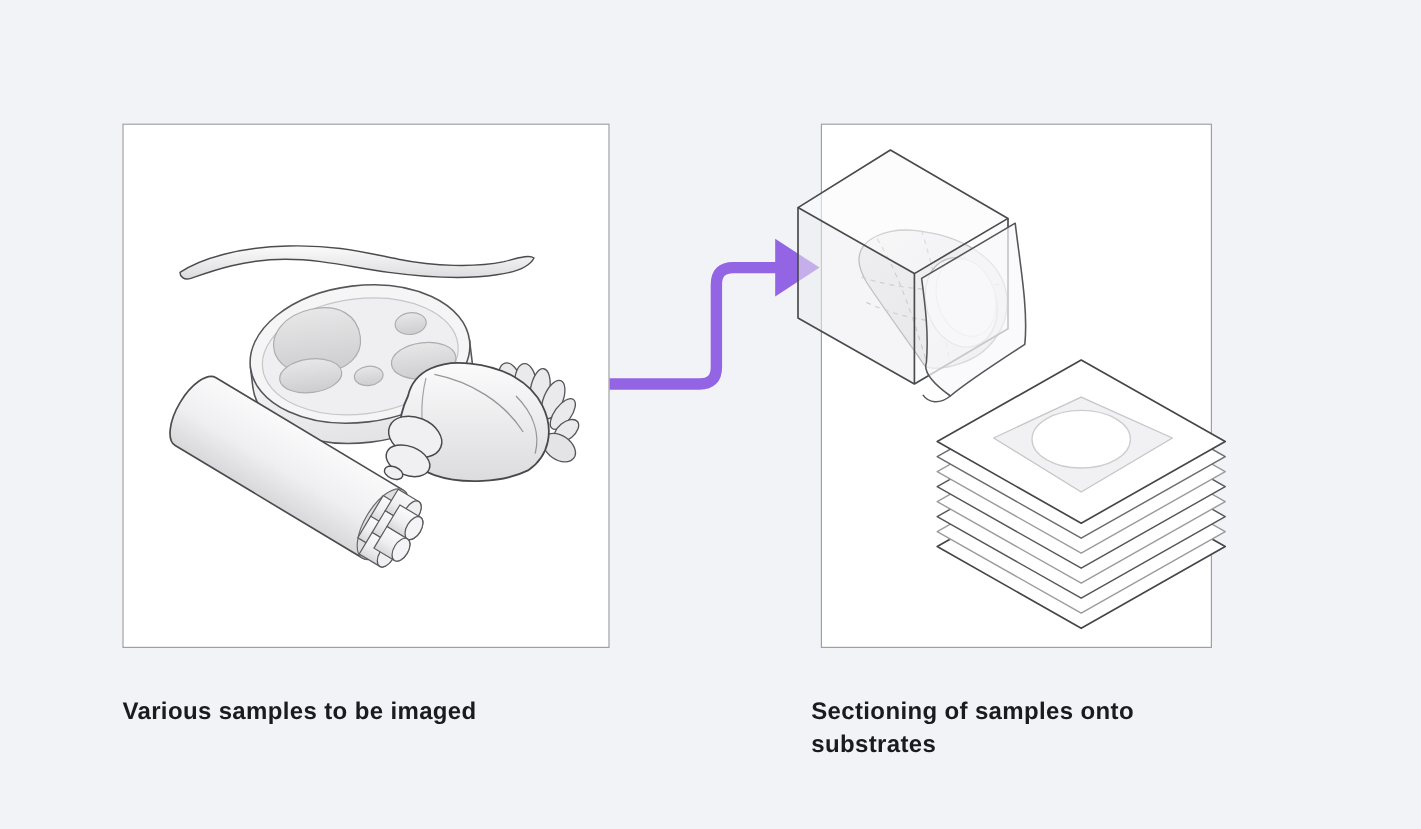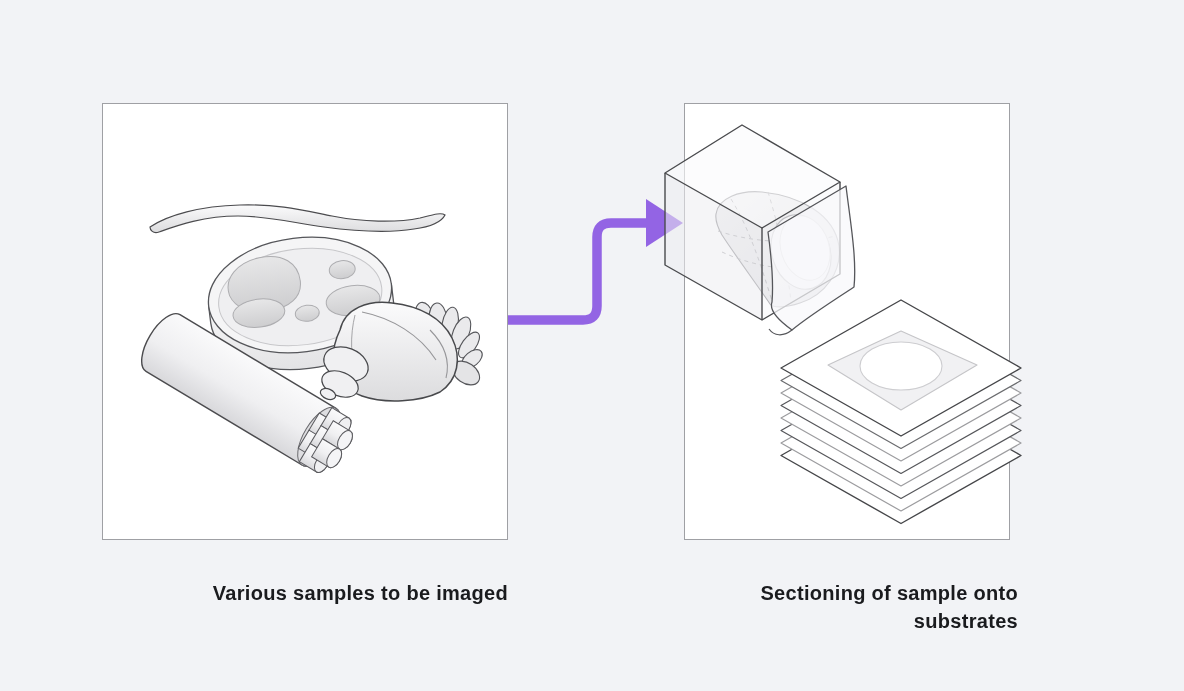--- a/index.html
+++ b/index.html
@@ -17,21 +17,21 @@
     box-sizing:border-box;
   }
   #panel-left{left:102px;top:103px;width:406px;height:437px;}
   #panel-right{left:684px;top:103px;width:326px;height:437px;}
   .art{
     position:absolute;left:0;top:0;
     pointer-events:none;
   }
   .caption{
     position:absolute;
-    text-align:right;
+    text-align:left;
     font-weight:bold;
     font-size:20px;
     line-height:28px;
     letter-spacing:0.3px;
     color:#1A1B1E;
   }
   #caption-left{left:102px;top:579px;width:406px;}
   #caption-right{left:676px;top:579px;width:342px;}
 </style>
 </head>
@@ -194,13 +194,13 @@
     <polygon points="901,325 1021,393 901,461 781,393" fill="#FFFFFF" stroke="#9C9C9F" stroke-width="1.2"></polygon>
     <polygon points="901,312.5 1021,380.5 901,448.5 781,380.5" fill="#FFFFFF" stroke="#6A6B6E" stroke-width="1.2"></polygon>
     <polygon points="901,300 1021,368 901,436 781,368" fill="#FFFFFF" stroke="#454649" stroke-width="1.4"></polygon>
     <polygon points="901,331 977,365 901,410 828,365" fill="#F1F1F3" stroke="#C5C5C8" stroke-width="1.1"></polygon>
     <ellipse cx="901" cy="366" rx="41" ry="24" fill="#FFFFFF" stroke="#CDCDD0" stroke-width="1.1"></ellipse>
   </g>
 </svg>
 
 <div class="caption" id="caption-left">Various samples to be imaged</div>
 
-<div class="caption" id="caption-right">Sectioning of sample onto substrates</div>
+<div class="caption" id="caption-right">Sectioning of samples onto substrates</div>
 
 </body></html>

